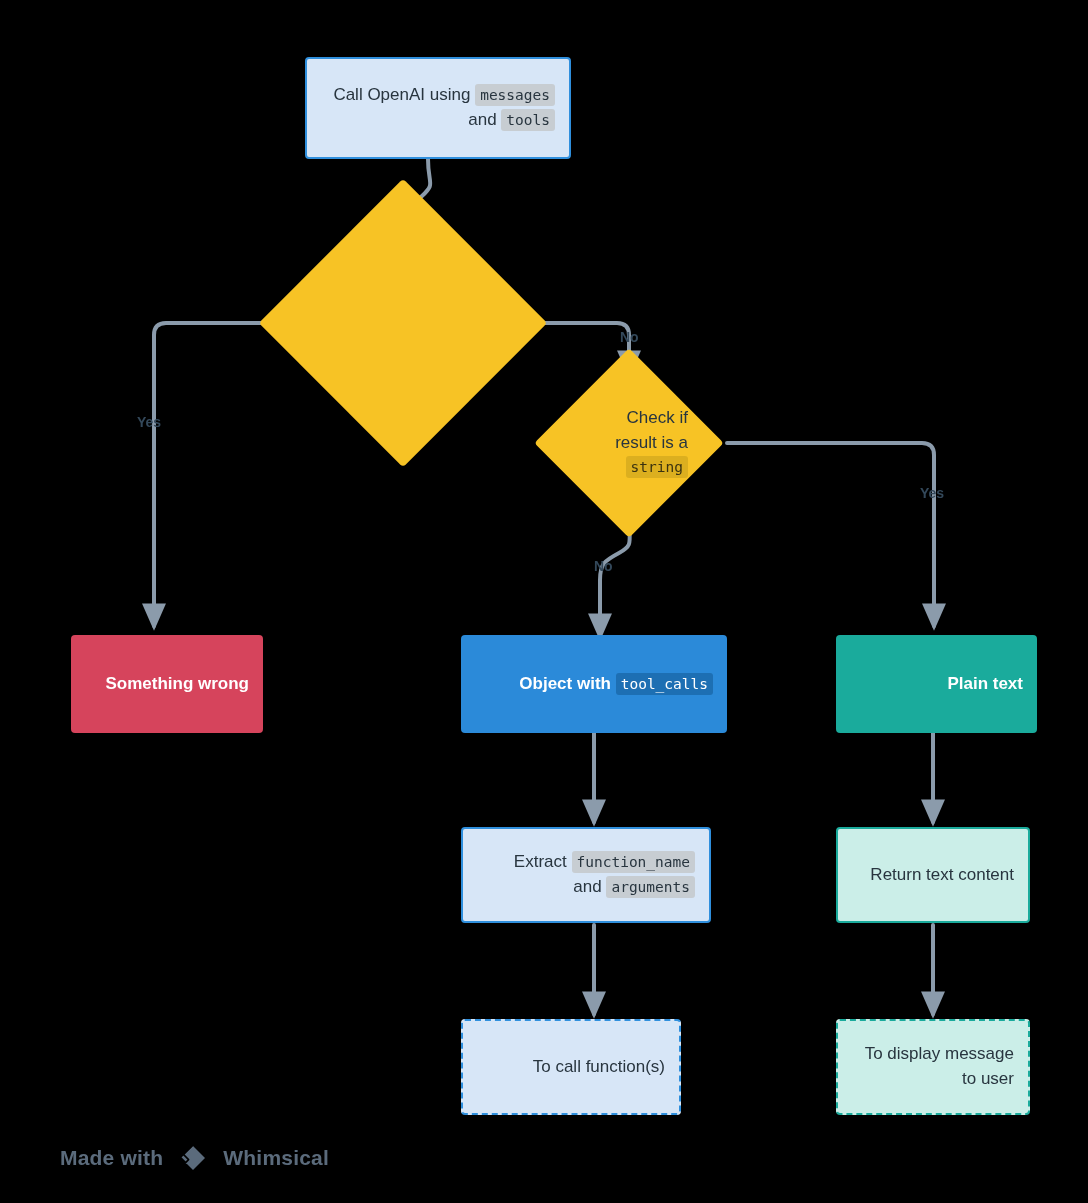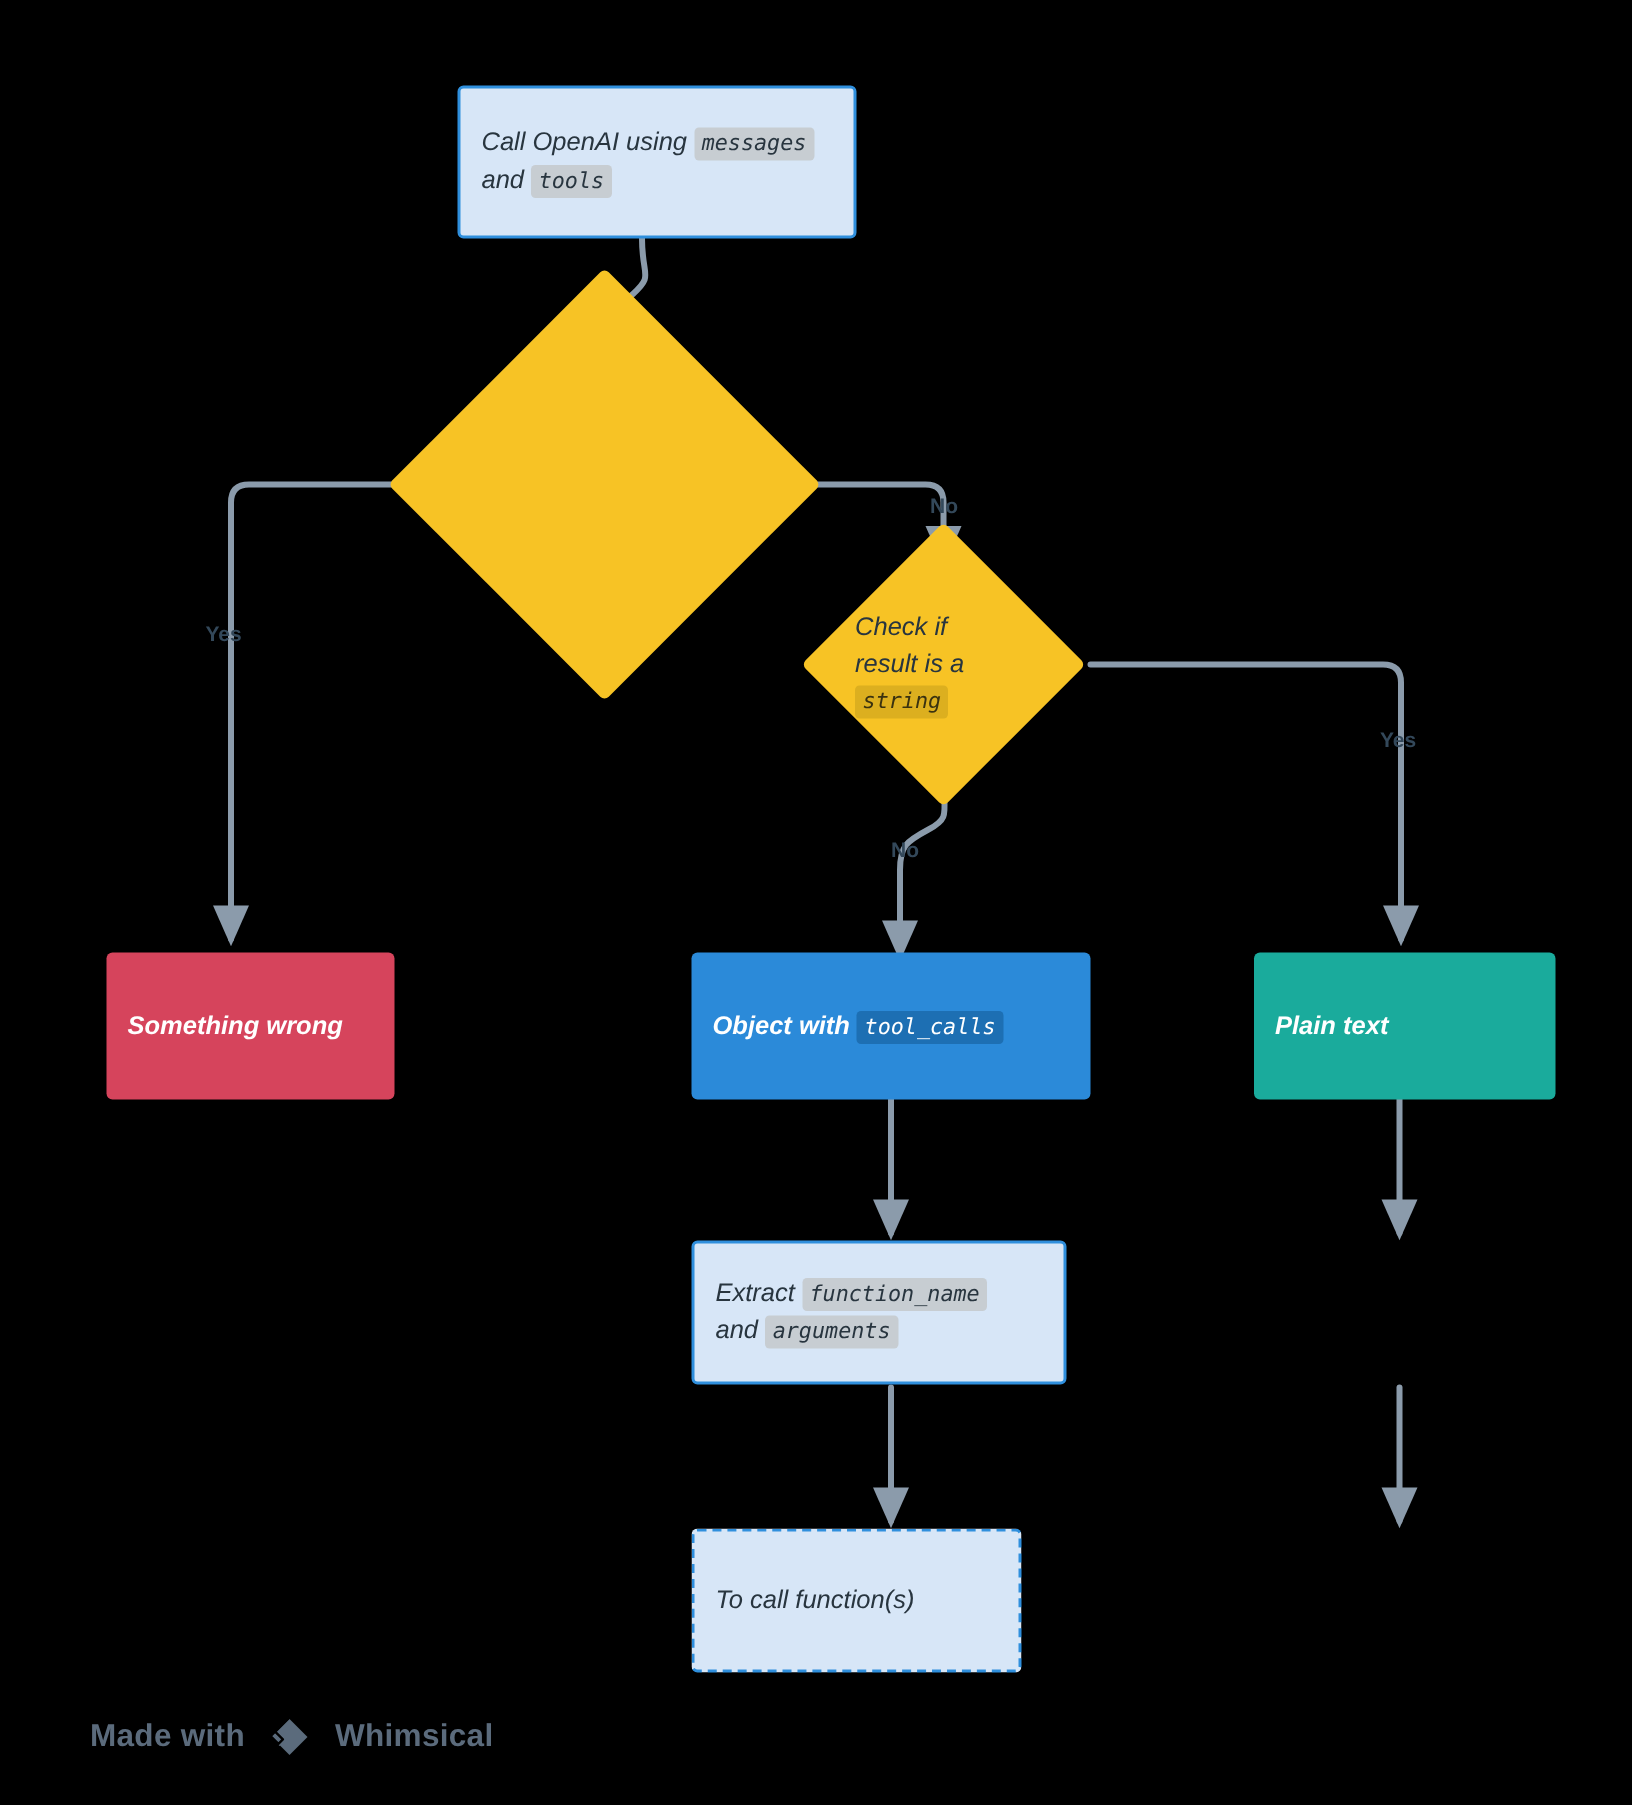--- a/index.html
+++ b/index.html
@@ -30,23 +30,22 @@
     height: 1203px;
     pointer-events: none;
   }
 
   .node {
     position: absolute;
     box-sizing: border-box;
     display: flex;
     align-items: center;
     justify-content: center;
-    text-align: left;
+    text-align: right;
     line-height: 1.45;
-    font-style: italic;
   }
 
   
   .rect {
     border-radius: 4px;
   }
   .rect .txt {
     padding: 0 14px;
     width: 100%;
   }
@@ -251,25 +250,34 @@
 
   <div class="node rect fill-lightblue" style="left:461px; top:827px; width:250px; height:96px;">
     <div class="txt">
       <span>Extract</span>
       <code class="code-grey">function_name</code><br>
       <span>and</span>
       <code class="code-grey">arguments</code>
     </div>
   </div>
 
+  <div class="node rect fill-lightteal" style="left:836px; top:827px; width:194px; height:96px;">
+    <div class="txt">Return text content</div>
+  </div>
 
   <div class="node rect fill-lightblue-dashed" style="left:461px; top:1019px; width:220px; height:96px;">
     <div class="txt">To call function(s)</div>
   </div>
 
+  <div class="node rect fill-lightteal-dashed" style="left:836px; top:1019px; width:194px; height:96px;">
+    <div class="txt">
+      <span>To display message</span><br>
+      <span>to user</span>
+    </div>
+  </div>
 
   <div id="footer">
     <span>Made with</span>
     <span class="logo">
       <svg viewBox="0 0 34 34" width="34" height="34" xmlns="http://www.w3.org/2000/svg">
         <rect x="8.5" y="8.5" width="17" height="17" transform="rotate(45 17 17)" fill="#5b6b7c"></rect>
         <path d="M17 5.2 L8.0 14.2 L13.5 20.0 L10.3 23.0 L5.2 17.0 Z" fill="#5b6b7c"></path>
         <path d="M17 5.2 L8.0 14.2 L13.5 20.0 L10.3 23.0 L5.2 17.0 Z" fill="#000000" opacity="0.0"></path>
         <path d="M16.2 4.6 L7.4 13.4 L12.6 18.6 L9.6 21.6 L4.4 16.4 Z" fill="#5b6b7c" stroke="#000000" stroke-width="1.6" stroke-linejoin="round"></path>
       </svg>

